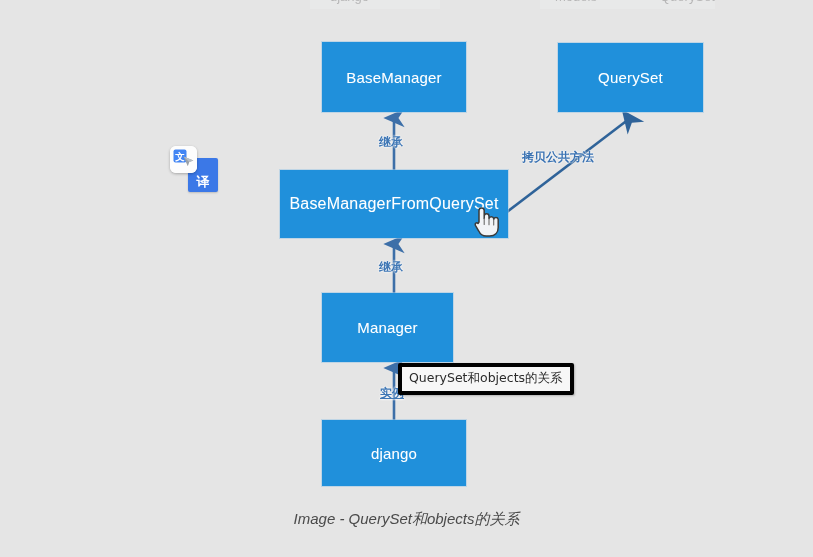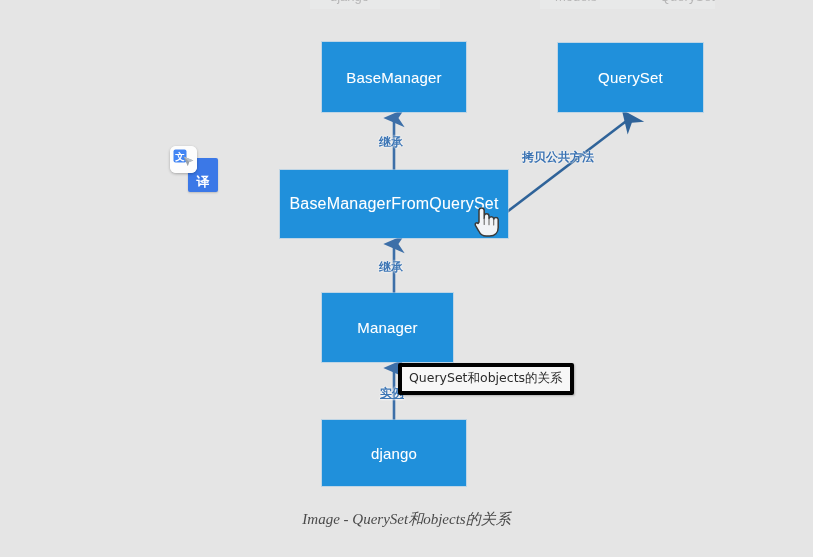--- a/index.html
+++ b/index.html
@@ -89,21 +89,21 @@
   
   #cursor{position:absolute;left:470px;top:202px;width:32px;height:38px;pointer-events:none;}
 
   
   #caption{
     position:absolute;left:0;top:510px;width:813px;
     text-align:center;
     font-style:italic;
     font-size:15px;
     color:#4a4a4a;
-    font-family:Liberation Serif, serif;
+    font-family:Liberation Sans, sans-serif;
   }
 </style>
 </head>
 <body>
 
 <div id="stage">
 
   <div class="top-clip">
     <span class="shade" style="left:310px;width:130px;"></span>
     <span class="shade" style="left:540px;width:175px;"></span>

